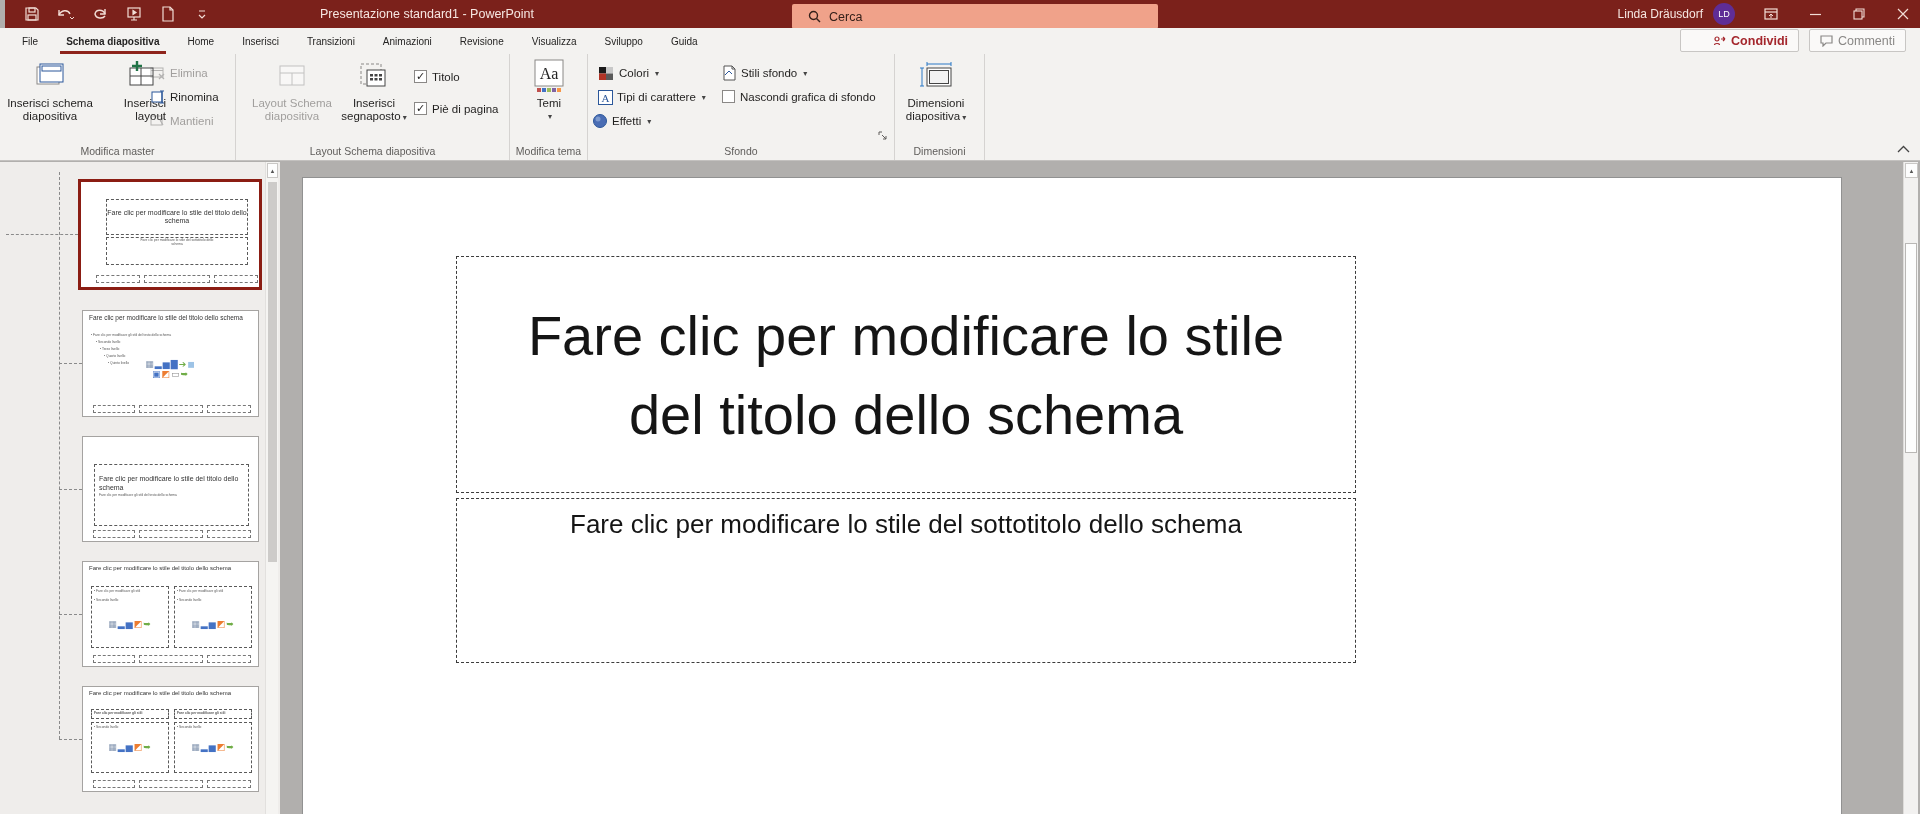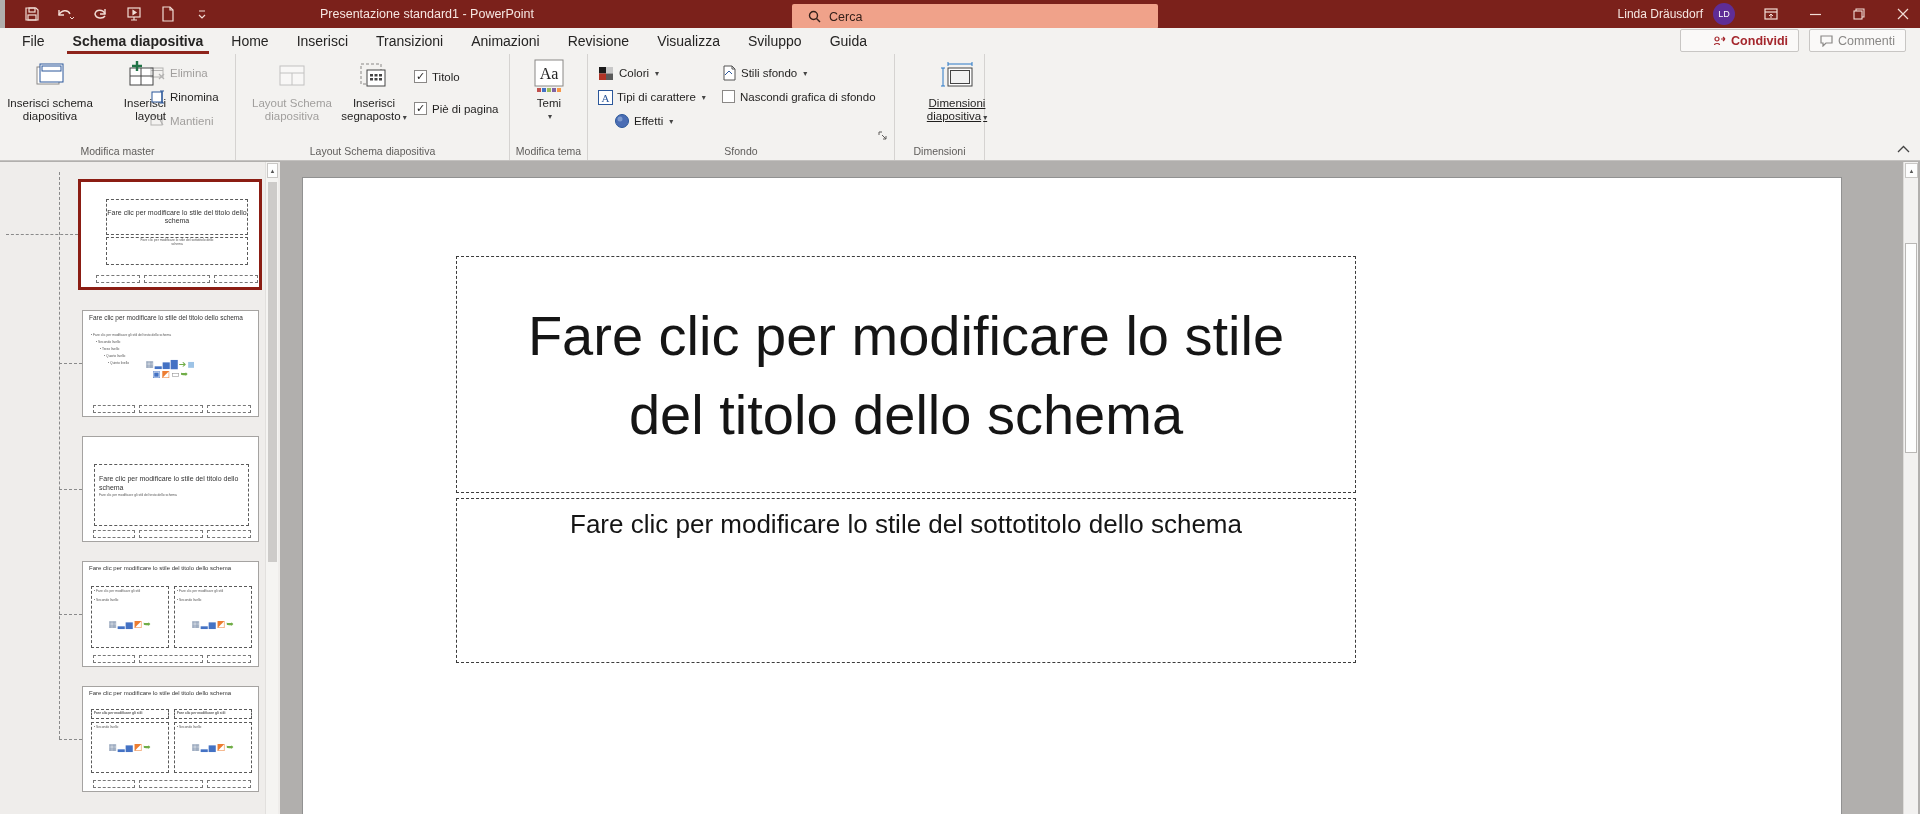--- a/index.html
+++ b/index.html
@@ -17,21 +17,21 @@
     display:flex; align-items:center; gap:8px; padding-left:16px; color:#34201a; font-size:12.5px; }
   .tb-right { right:0; top:0; height:28px; display:flex; align-items:center; position:absolute; }
   .tb-user { font-size:12px; color:#f6e6e1; margin-right:10px; }
   .avatar { width:22px; height:22px; border-radius:50%; background:#5f2d96; color:#fff; font-size:9px;
     display:flex; align-items:center; justify-content:center; margin-right:14px; }
   .winbtn { width:44px; height:28px; display:flex; align-items:center; justify-content:center; color:#f2ddd6; }
 
   
   #tabrow { left:0; top:28px; width:1920px; height:26px; background:#f3f2f0; }
   .tabs { display:flex; height:26px; align-items:stretch; padding-left:8px; }
-  .tab { padding:0 14px; display:flex; align-items:center; font-size:14px; color:#252423; position:relative; }
+  .tab { padding:0 14px; display:flex; align-items:center; font-size:10px; color:#252423; position:relative; }
   .tab.active { font-weight:bold; }
   .tab.active::after { content:""; position:absolute; left:8px; right:8px; bottom:0; height:3px; background:#8e241b; }
   .hdr-actions { position:absolute; right:14px; top:29px; display:flex; gap:10px; }
   .hdr-btn { height:23px; border:1px solid #c8c6c4; background:#faf9f8; border-radius:2px; padding:0 10px;
     display:flex; align-items:center; gap:5px; font-size:12.5px; }
   .share-btn { color:#a4262c; font-weight:bold;padding-left:32px; }
   .comments-btn { color:#8a8886; }
 
   
   #ribbon { left:0; top:54px; width:1920px; height:107px; background:#f3f2f0; border-bottom:1px solid #c3c1bf; }
@@ -312,21 +312,21 @@
           <span class="drop">▾</span>
       </div>
       <div class="smallbtn" style="left:10px;top:34px;">
         <svg width="15" height="15" viewBox="0 0 15 15">
           <rect x="0.5" y="0.5" width="14" height="14" fill="#fff" stroke="#2b579a"></rect>
           <text x="7.5" y="11.5" text-anchor="middle" font-size="11" fill="#2b579a" font-family="Liberation Serif, serif">A</text>
         </svg>
         <span>Tipi di carattere</span>
           <span class="drop">▾</span>
       </div>
-      <div class="smallbtn" style="left:26px;top:58px;">
+      <div class="smallbtn" style="left:4px;top:58px;">
         <svg width="16" height="16" viewBox="0 0 16 16">
           <circle cx="8" cy="8" r="6.5" fill="#4a6db4" stroke="#2b579a"></circle>
             <circle cx="6" cy="6" r="2.5" fill="#7d9ace"></circle>
         </svg>
         <span>Effetti</span>
           <span class="drop">▾</span>
       </div>
       <div class="smallbtn" style="left:134px;top:10px;">
         <svg width="15" height="16" viewBox="0 0 15 16" fill="none" stroke="#555">
           <path d="M2 1 h8 l3 3 v11 H2 z" fill="#fff"></path>
@@ -342,21 +342,21 @@
       </div>
       <div class="launcher" style="right:5px;bottom:18px;">
         <svg width="11" height="11" viewBox="0 0 11 11" fill="none" stroke="#5f5d5b" stroke-width="1">
           <path d="M1 4 V1 h3 M4 4 l4 4 m0 -3 v3 h-3"></path>
         </svg>
       </div>
       <div class="glabel">Sfondo</div>
     </div>
 
     <div class="rgroup" style="left:895px;width:90px;">
-      <div class="bigbtn" style="left:22px;width:80px;text-decoration:underline;">
+      <div class="bigbtn" style="left:1px;width:80px;">
         <span class="ic">
           <svg width="36" height="30" viewBox="0 0 36 30" fill="none">
             <rect x="9" y="7" width="24" height="18" stroke="#444" fill="#fff"></rect>
             <rect x="11.5" y="9.5" width="19" height="13" stroke="#444" fill="#f2f2f2"></rect>
             <path d="M4 7 v18 M2 7 h4 M2 25 h4" stroke="#2b78c6"></path>
             <path d="M9 3 h24 M9 1 v4 M33 1 v4" stroke="#2b78c6"></path>
           </svg>
         </span>
         <span><span>Dimensioni diapositiva</span><span class="drop">▾</span></span>
       </div>

